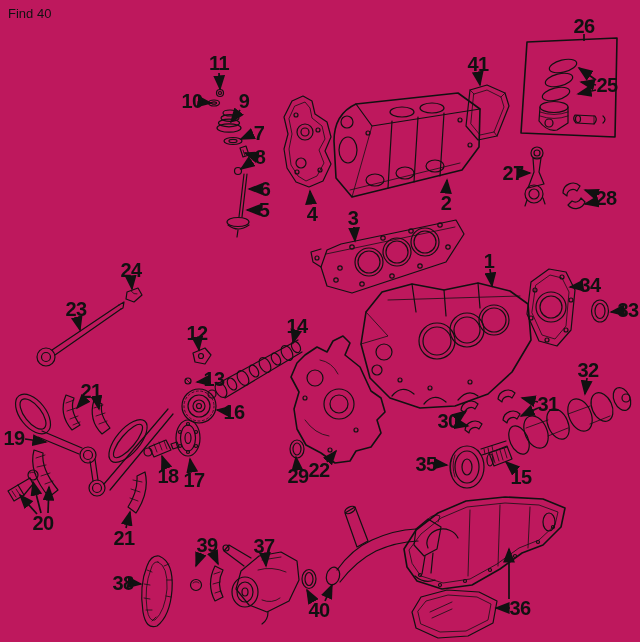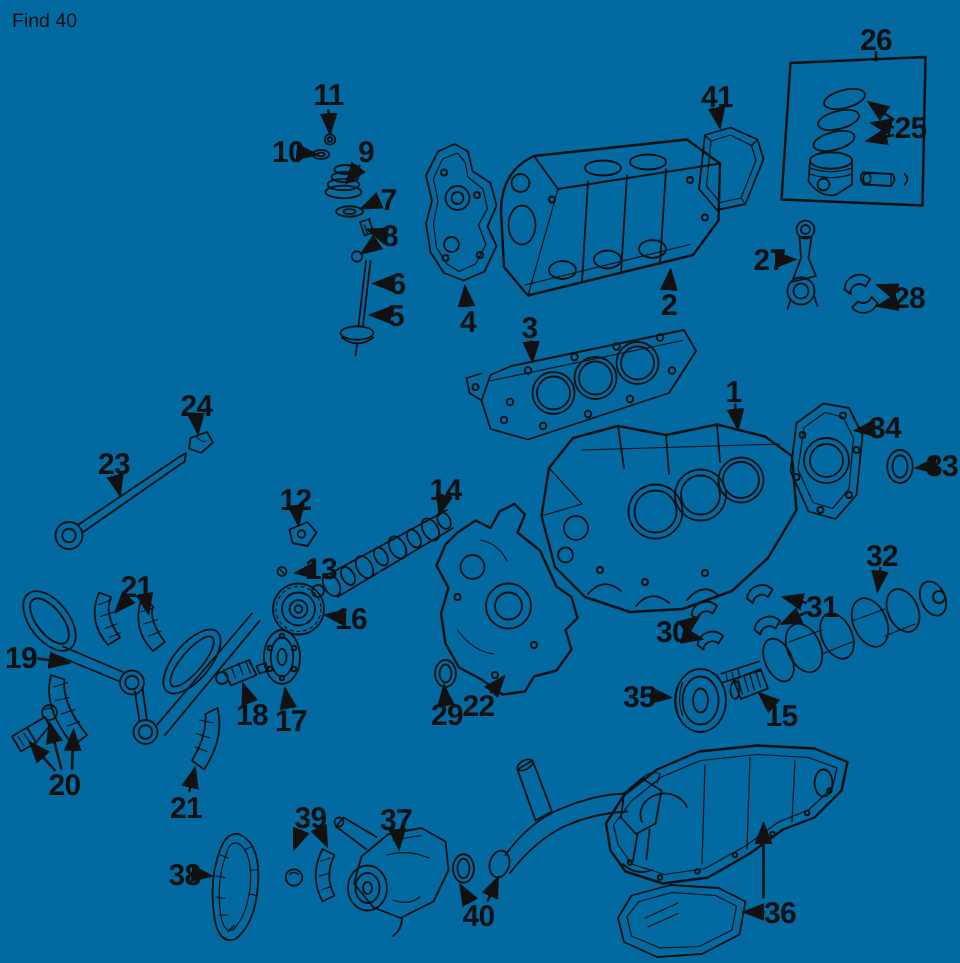--- a/index.html
+++ b/index.html
@@ -1,16 +1,16 @@
 <!DOCTYPE html>
 <html><head>
 <meta charset="utf-8">
 <style>
   html,body{margin:0;padding:0;background:#fff;}
-  #screen{position:relative;width:640px;height:642px;background:#0369a1;overflow:hidden;
+  #screen{position:relative;width:640px;height:642px;background:#be185d;overflow:hidden;
           font-family:"Liberation Sans",sans-serif;}
   #find-label{position:absolute;left:8px;top:6px;font-size:13px;color:#111;}
   svg{position:absolute;left:0;top:0;}
   .art{stroke:#111;fill:none;stroke-width:1.2;stroke-linecap:round;stroke-linejoin:round;}
   .bold-line{stroke-width:1.6;}
   .thin{stroke-width:0.8;}
   .leader{stroke:#111;stroke-width:1.7;fill:none;}
   .callout-num{font-family:"Liberation Sans",sans-serif;font-weight:bold;font-size:20px;
                fill:#111;text-anchor:middle;letter-spacing:-0.5px;}
 </style>

